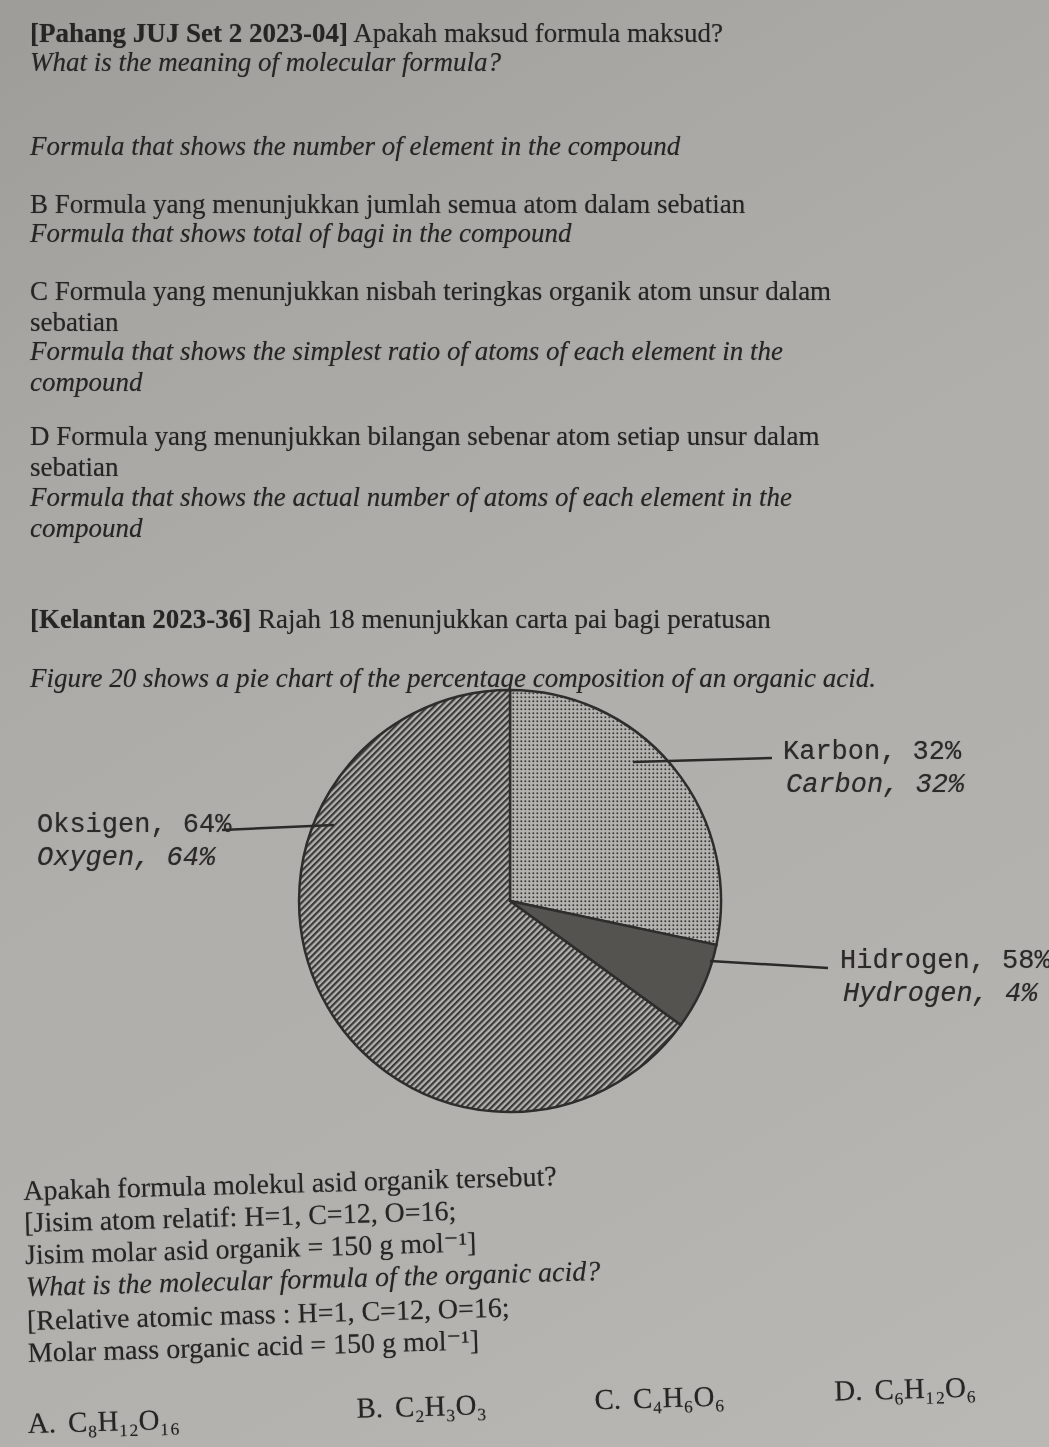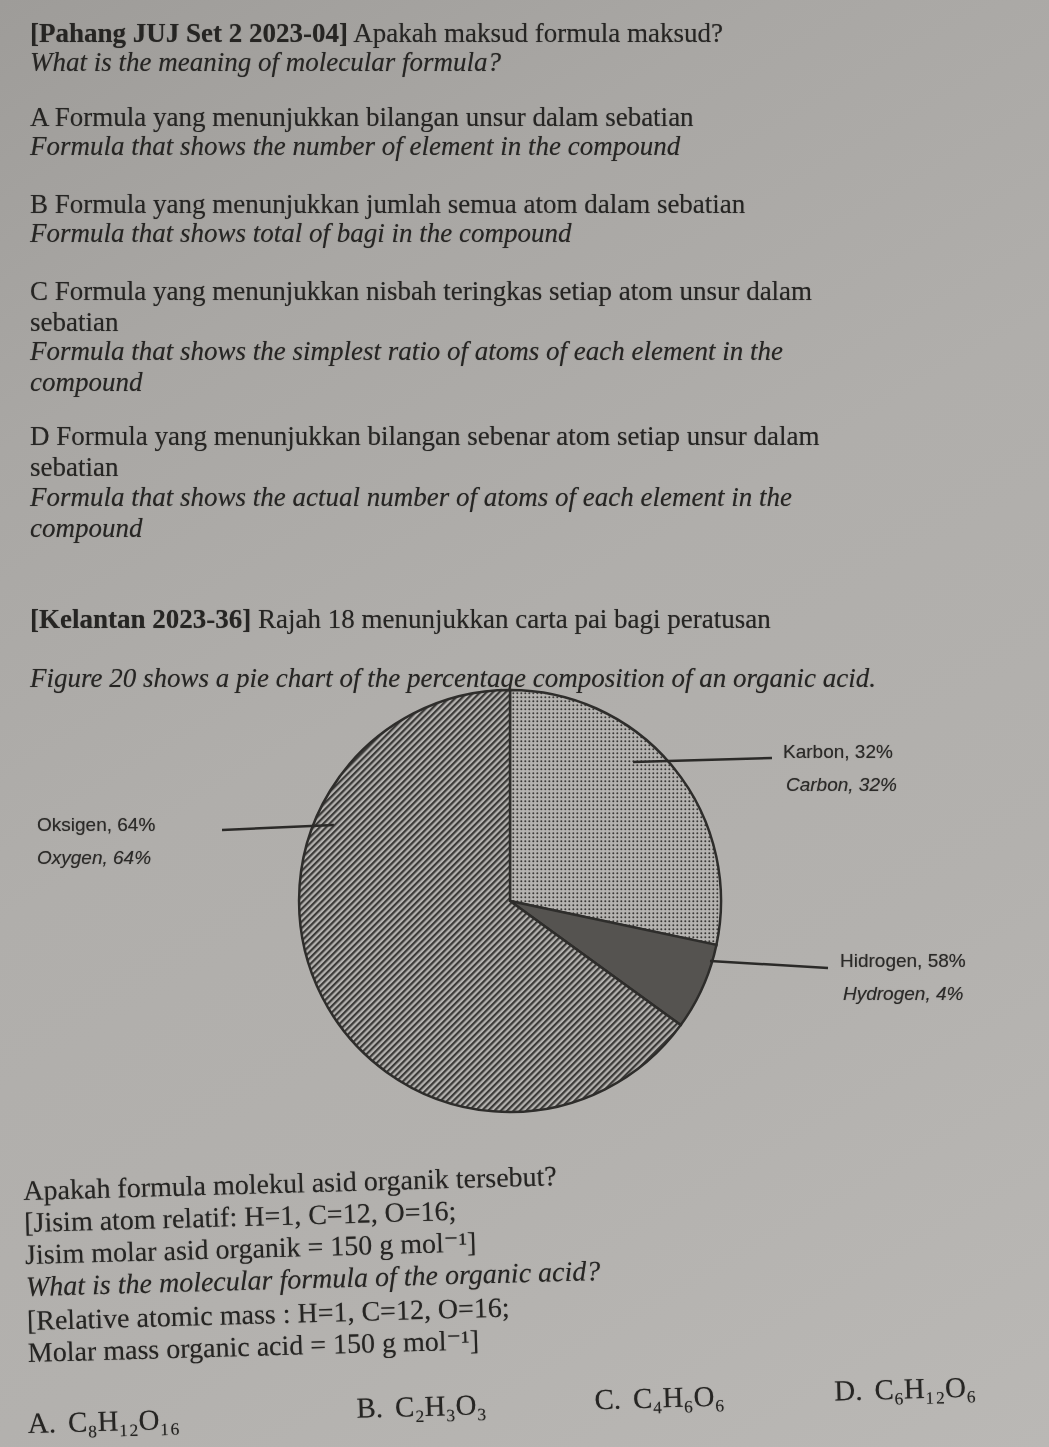--- a/index.html
+++ b/index.html
@@ -17,22 +17,22 @@
     white-space:nowrap;
     font-size:27px;
     line-height:30px;
     text-shadow:0 0 1px rgba(38,37,35,0.45);
   }
   .it{font-style:italic;}
   .bold{font-weight:bold;margin-top:18px;}
   .chart-label{
     position:absolute;
     white-space:nowrap;
-    font-family:Liberation Sans, sans-serif;
-    font-size:19px;
+    font-family:Liberation Mono, monospace;
+    font-size:27px;
     line-height:30px;
     color:#2b2a28;
     text-shadow:0 0 1px rgba(43,42,40,0.5);
   }
   .bottom-block{
     position:absolute;
     left:0;top:1160px;
     width:1049px;height:287px;
     transform:rotate(-1.6deg);
     transform-origin:30px 270px;
@@ -42,27 +42,26 @@
   svg.fig{position:absolute;left:0;top:0;pointer-events:none;}
 </style>
 </head>
 <body>
 
 <div class="page">
 
   <div class="line" style="top:18px"><span class="bold">[Pahang JUJ Set 2 2023-04]</span><span> Apakah maksud formula maksud?</span></div>
   <div class="line it" style="top:47px">What is the meaning of molecular formula?</div>
 
-  <div class="line" style="top:102px">A Formula yang menunjukkan bilangan unsur dalam sebatian</div>
   <div class="line it" style="top:131px">Formula that shows the number of element in the compound</div>
 
   <div class="line" style="top:189px">B Formula yang menunjukkan jumlah semua atom dalam sebatian</div>
   <div class="line it" style="top:218px">Formula that shows total of bagi in the compound</div>
 
-  <div class="line" style="top:276px">C Formula yang menunjukkan nisbah teringkas setiap atom unsur dalam</div>
+  <div class="line" style="top:276px">C Formula yang menunjukkan nisbah teringkas organik atom unsur dalam</div>
   <div class="line" style="top:307px">sebatian</div>
   <div class="line it" style="top:336px">Formula that shows the simplest ratio of atoms of each element in the</div>
   <div class="line it" style="top:367px">compound</div>
 
   <div class="line" style="top:421px">D Formula yang menunjukkan bilangan sebenar atom setiap unsur dalam</div>
   <div class="line" style="top:452px">sebatian</div>
   <div class="line it" style="top:482px">Formula that shows the actual number of atoms of each element in the</div>
   <div class="line it" style="top:513px">compound</div>
 
   <div class="line" style="top:604px"><span class="bold">[Kelantan 2023-36]</span><span> Rajah 18 menunjukkan carta pai bagi peratusan</span></div>

